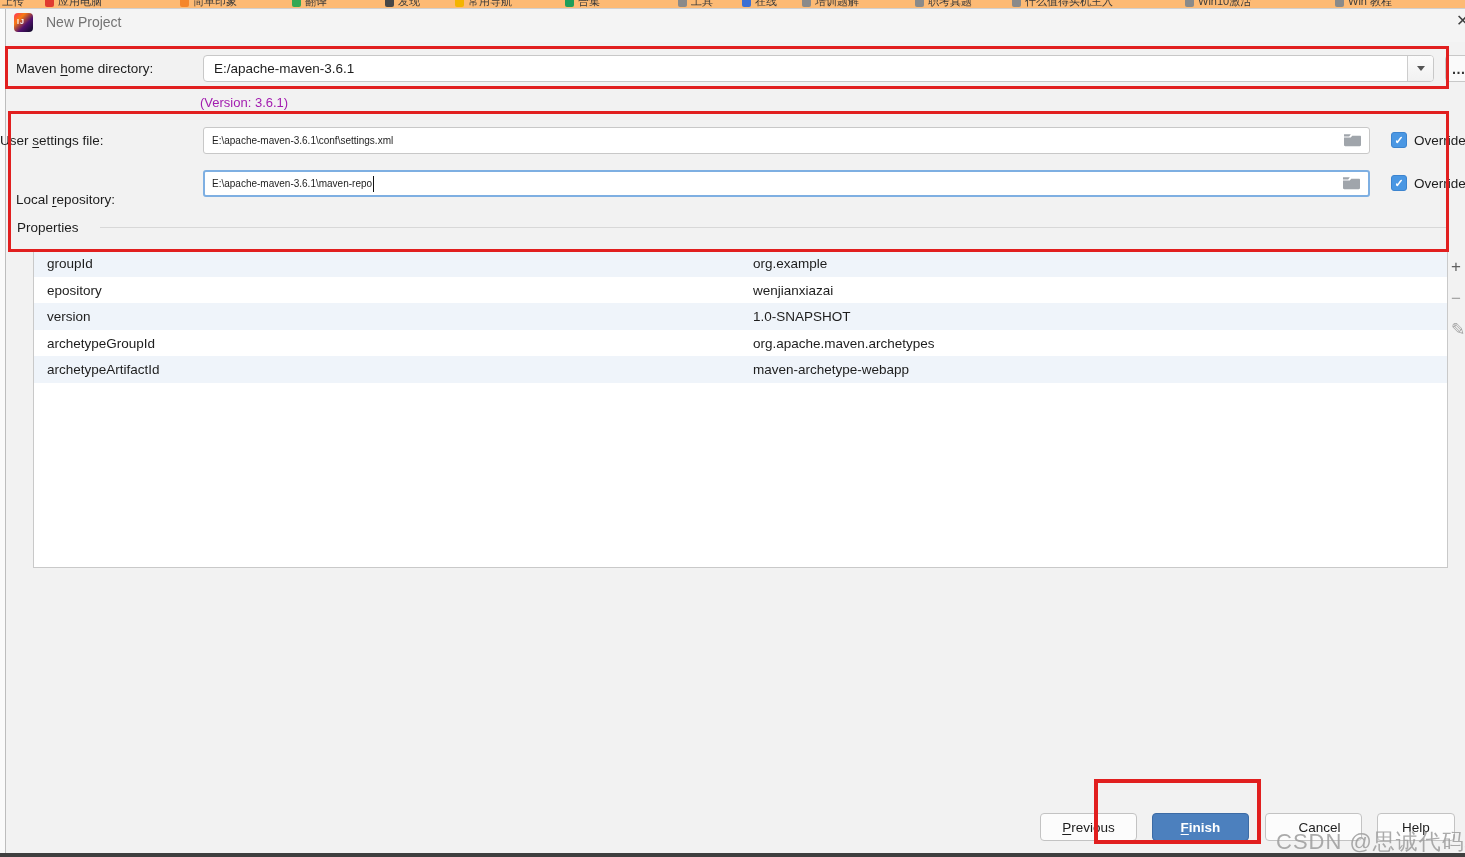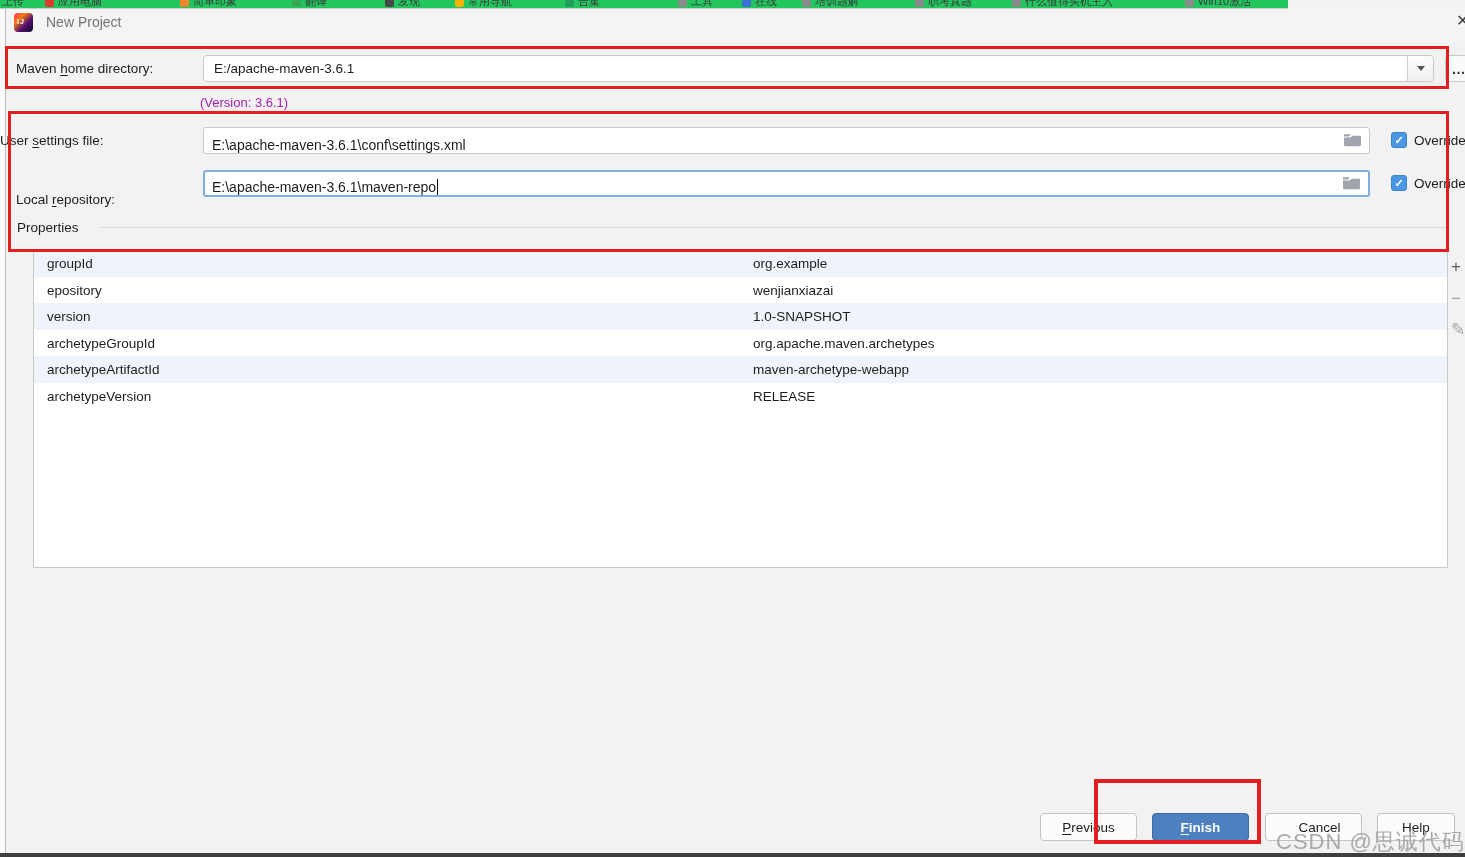--- a/index.html
+++ b/index.html
@@ -1,36 +1,36 @@
 <!DOCTYPE html>
 <html><head>
 <meta charset="utf-8">
 <style>
   html,body{margin:0;padding:0;background:#e9e9e9;}
   #screen{position:relative;width:1465px;height:857px;overflow:hidden;
           background:#f2f2f2;font-family:"Liberation Sans",sans-serif;color:#1d1d1d;}
   
-  .bm-strip{position:absolute;left:0;top:0;width:1288px;height:8px;background:#22c55e;
+  .bm-strip{position:absolute;left:0;top:0;width:1465px;height:8px;background:#fdba74;
             border-bottom:1px solid #cfcfcf;overflow:hidden;z-index:5;}
   .bm-item{position:absolute;top:-6px;white-space:nowrap;font-size:11px;color:#3a3a3a;}
   .bm-ico{display:inline-block;width:9px;height:9px;border-radius:2px;vertical-align:-2px;margin-right:4px;}
   
   .left-gutter{position:absolute;left:0;top:8px;width:5px;height:849px;background:#fafafa;}
   .dlg-left-border{position:absolute;left:5px;top:8px;width:1px;height:845px;background:#bdbdbd;}
   .titlebar{position:absolute;left:6px;top:8px;width:1459px;height:34px;background:#f4f4f4;}
   .idea-icon{position:absolute;left:14px;top:13px;width:19px;height:19px;border-radius:4px;
              background:linear-gradient(135deg,#fe315d 0%,#f97a12 30%,#52106e 62%,#0b0b23 100%);}
   .idea-icon span{position:absolute;left:3px;top:5px;font-size:7px;font-weight:bold;color:#fff;letter-spacing:1px;}
   .dlg-title{position:absolute;left:46px;top:14px;font-size:14px;color:#737373;}
   .close-x{position:absolute;left:1456px;top:11px;font-size:16px;color:#3f3f3f;cursor:default;}
   
   .lbl{position:absolute;font-size:13.5px;color:#1d1d1d;white-space:nowrap;}
   .mn{text-decoration:underline;text-underline-offset:2px;}
   .field{position:absolute;background:#fff;border:1px solid #c8c8c8;border-radius:3px;
-         font-size:14px;display:flex;align-items:flex-end;padding:0 8px;box-sizing:border-box;
+         font-size:10px;display:flex;align-items:center;padding:0 8px;box-sizing:border-box;
          white-space:nowrap;overflow:hidden;}
   .field.focused{border:2px solid #7eafe2;padding:0 7px;}
   .caret{display:inline-block;width:1px;height:16px;background:#111;margin-left:1px;}
   .folder-btn{position:absolute;right:6px;top:50%;transform:translateY(-50%);width:20px;height:16px;}
   
   .combo{position:absolute;background:#fff;border:1px solid #c8c8c8;border-radius:4px;box-sizing:border-box;
          font-size:13.5px;display:flex;align-items:center;}
   .combo .txt{flex:1;padding:0 10px;white-space:nowrap;overflow:hidden;}
   .combo .arrow{width:25px;align-self:stretch;border-left:1px solid #cdcdcd;
                 background:linear-gradient(#fcfcfc,#f1f1f1);display:flex;align-items:center;justify-content:center;
@@ -155,24 +155,20 @@
         <span class="v">1.0-SNAPSHOT</span>
       </div>
       <div class="prow">
         <span class="k">archetypeGroupId</span>
         <span class="v">org.apache.maven.archetypes</span>
       </div>
       <div class="prow alt">
         <span class="k">archetypeArtifactId</span>
         <span class="v">maven-archetype-webapp</span>
       </div>
-      <div class="prow">
-        <span class="k">archetypeVersion</span>
-        <span class="v">RELEASE</span>
-      </div>
     </div>
   <div class="side-tools" id="sideTools">
       <div class="tool" style="top: 5px; color: rgb(95, 95, 95);">+</div>
       <div class="tool" style="top: 37px; color: rgb(163, 163, 163);">−</div>
       <div class="tool" style="top: 68px; color: rgb(163, 163, 163);">✎</div>
     </div>
 
   <div class="btn" style="left:1040px;top:813px;width:97px;">
     <span><span class="mn">P</span><span>revious</span></span>
   </div>

